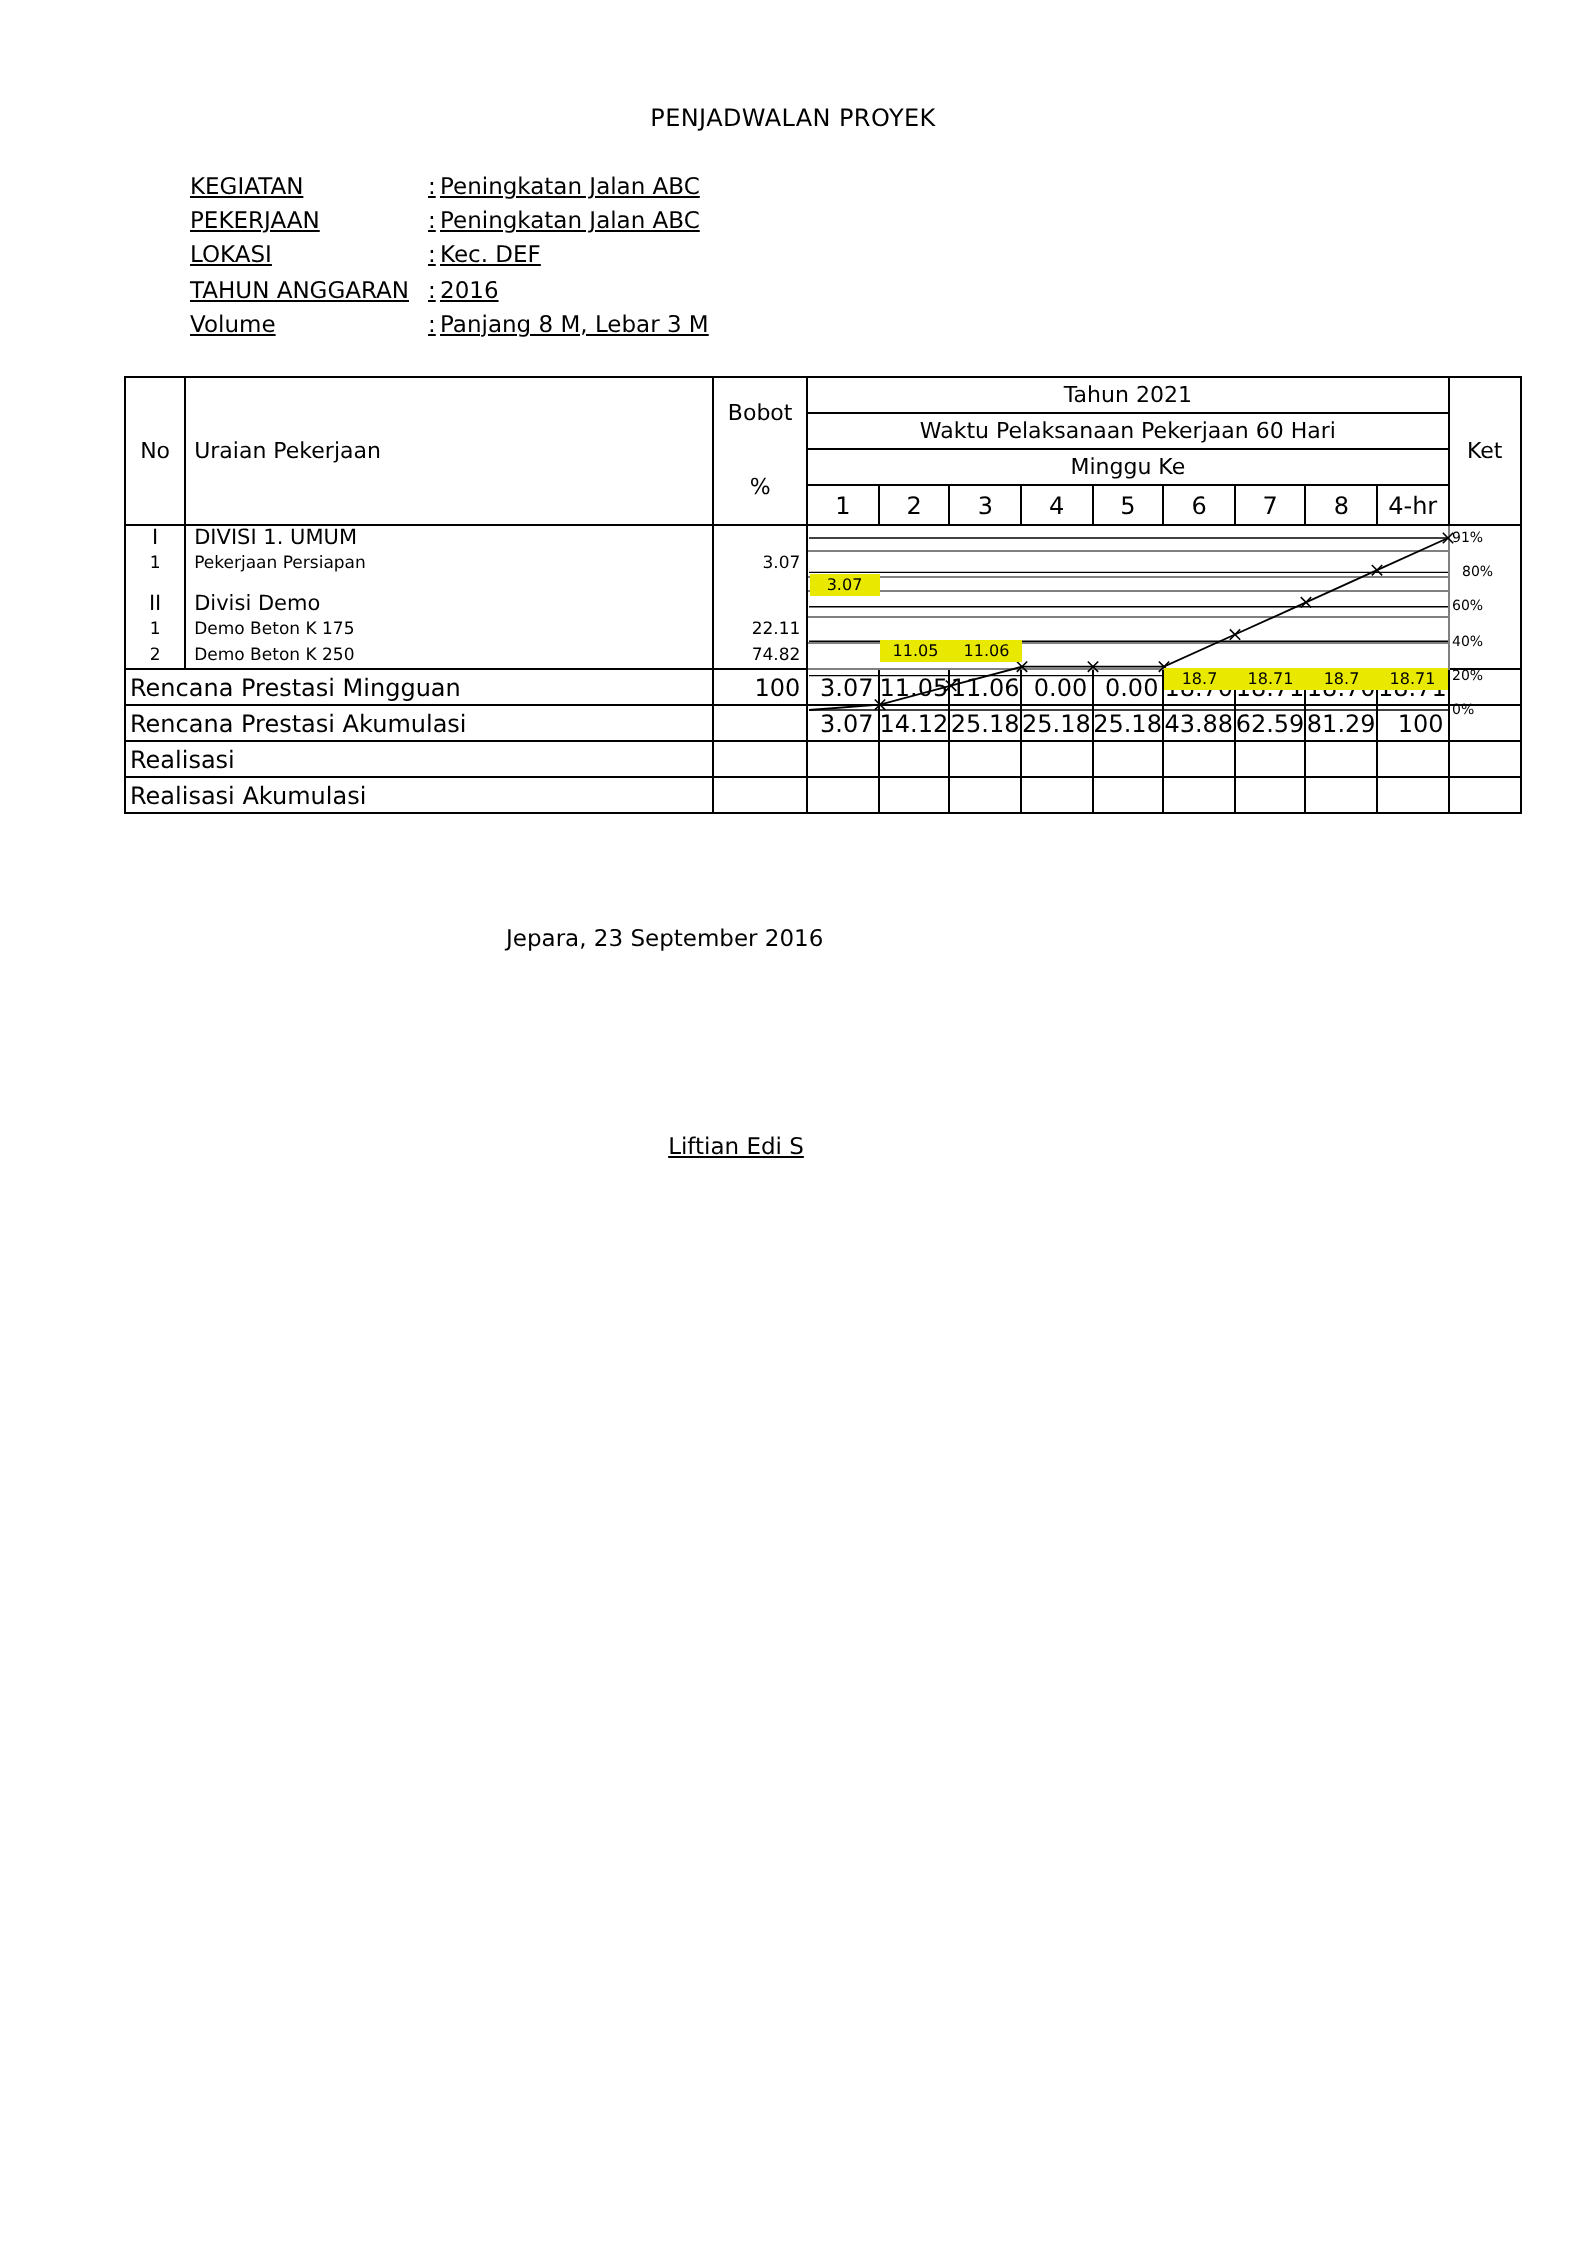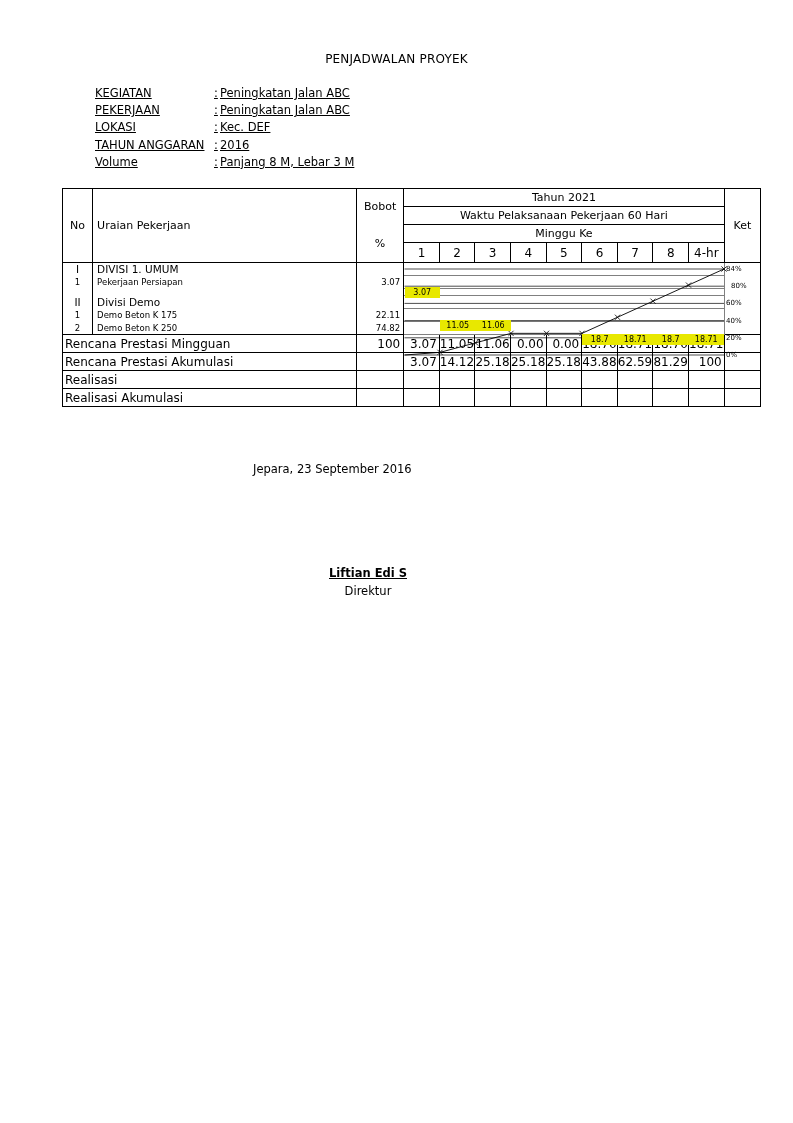--- a/index.html
+++ b/index.html
@@ -117,21 +117,21 @@
   }
   #footer-sign {
     position: absolute;
     left: 253px; top: 564px;
     width: 230px;
     text-align: center;
     font-size: 11.5px;
     line-height: 18px;
   }
   #signer-name {
-    font-weight: bold;
+    font-weight: normal;
     text-decoration: underline;
   }
 </style>
 </head>
 <body>
 
 <div id="doc-title">PENJADWALAN PROYEK</div>
 
 <div id="meta-block">
   <div class="meta-row">
@@ -330,23 +330,22 @@
       <div class="gantt-bar" style="left: 404.5px; top: 287px; width: 35.5px;"><span style="width: 35.5px;">3.07</span></div>
       <div class="gantt-bar" style="left: 440px; top: 320px; width: 71px;"><span style="width: 35.5px;">11.05</span><span style="width: 35.5px;">11.06</span></div>
       <div class="gantt-bar" style="left: 582px; top: 334px; width: 142px;"><span style="width: 35.5px;">18.7</span><span style="width: 35.5px;">18.71</span><span style="width: 35.5px;">18.7</span><span style="width: 35.5px;">18.71</span></div>
     </div>
   <div id="axis-layer">
       <div class="axis-lbl" style="left: 726px; top: 351px;">0%</div>
       <div class="axis-lbl" style="left: 726px; top: 333.8px;">20%</div>
       <div class="axis-lbl" style="left: 726px; top: 316.6px;">40%</div>
       <div class="axis-lbl" style="left: 726px; top: 299.4px;">60%</div>
       <div class="axis-lbl" style="left: 731px; top: 282.2px;">80%</div>
-      <div class="axis-lbl" style="left: 726px; top: 265px;">84%</div>
+      <div class="axis-lbl" style="left: 726px; top: 265px;">91%</div>
     </div>
 </div>
 
 <div id="footer-place">
   <div>Jepara, 23 September 2016</div>
 </div>
 <div id="footer-sign">
   <div id="signer-name">Liftian Edi S</div>
-  <div>Direktur</div>
 </div>
 
 </body></html>

